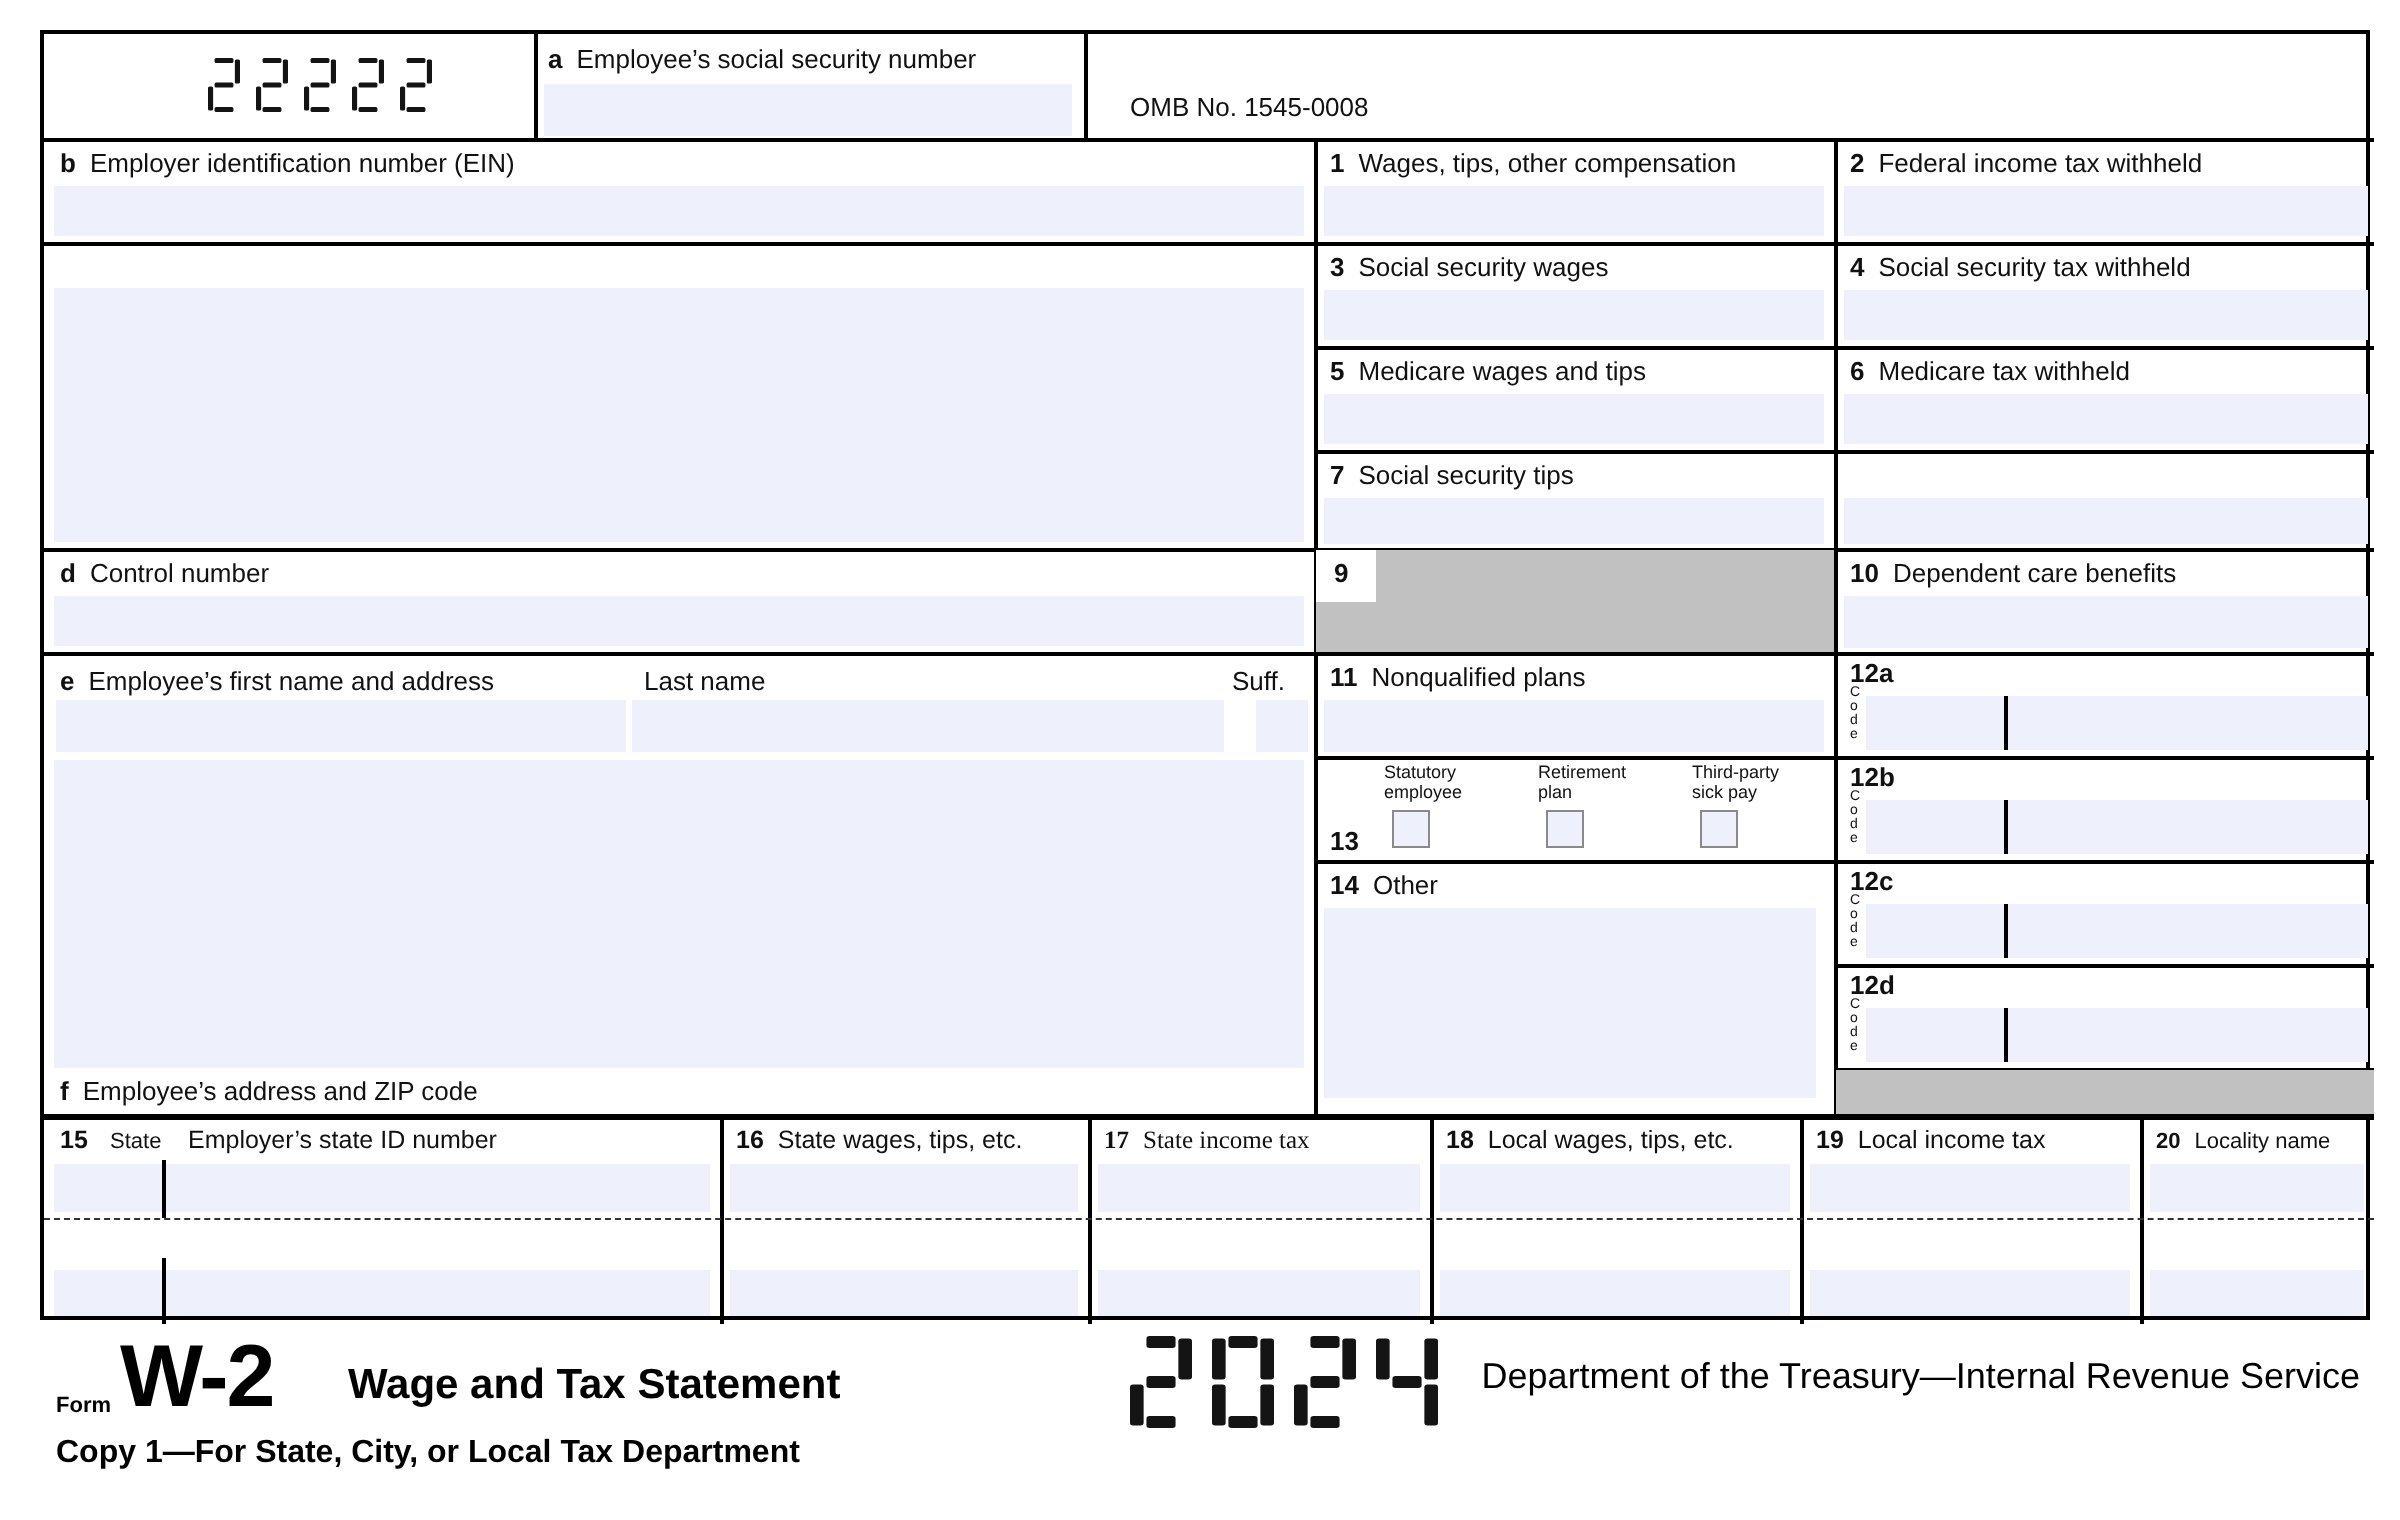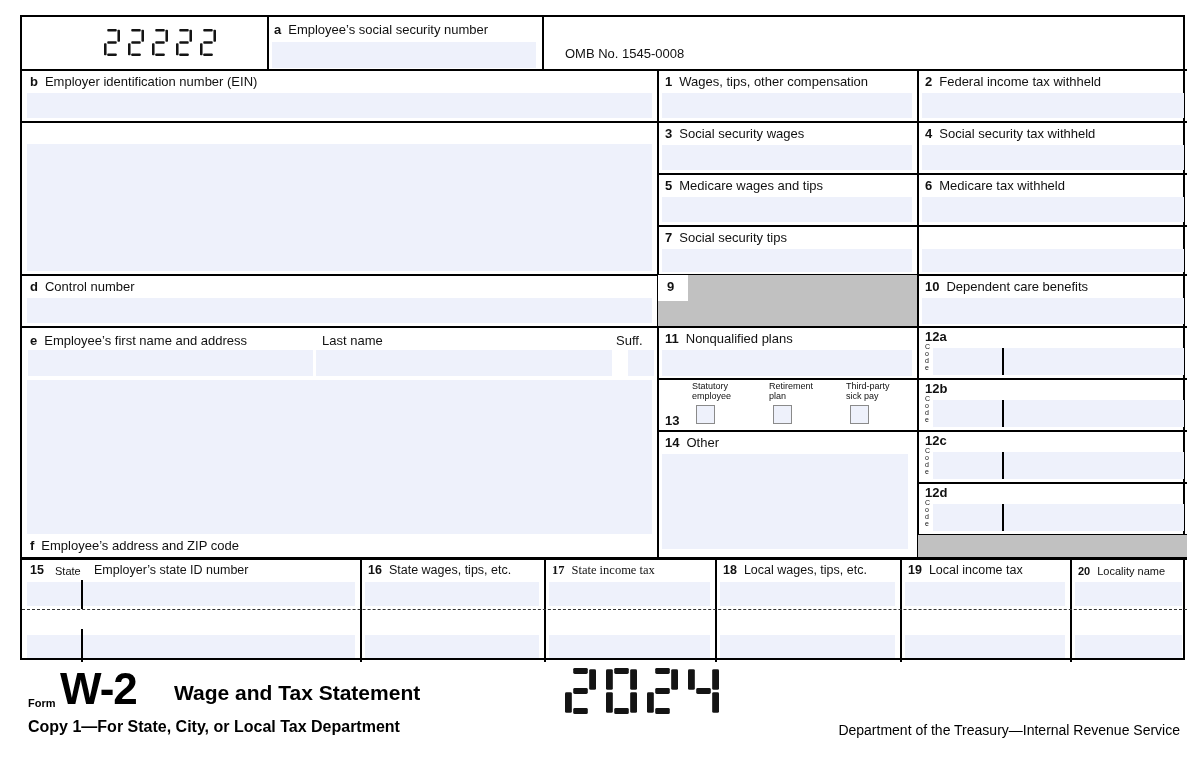--- a/index.html
+++ b/index.html
@@ -23,21 +23,21 @@
             word-break:break-all;color:#111;}
   .cb{position:absolute;width:19px;height:19px;background:#eef1fb;
       border:1.5px solid #8a8a8a;box-sizing:border-box;}
   .opt{position:absolute;font-size:9px;line-height:10px;color:#111;}
   .seg svg{display:inline-block;}
   .seg-small svg{width:16px;height:27px;margin-right:8px;}
   .seg-large svg{width:31px;height:46px;margin-right:10px;}
   .ft-form{position:absolute;left:28px;top:697px;font-size:11px;font-weight:bold;}
   .ft-w2{position:absolute;left:60px;top:664px;font-size:44px;font-weight:bold;letter-spacing:-1px;}
   .ft-title{position:absolute;left:174px;top:681px;font-size:21px;font-weight:bold;}
-  .ft-dept{position:absolute;left:700px;top:678px;width:480px;text-align:right;font-size:14px;margin-top:44px;}
+  .ft-dept{position:absolute;left:700px;top:678px;width:480px;text-align:right;font-size:18px;}
   .ft-copy{position:absolute;left:28px;top:718px;font-size:16px;font-weight:bold;}
 </style>
 </head>
 <body>
 
 <div class="sheet">
   <div class="fb">
 
     <div class="seg seg-small abs" style="left:82px;top:12px;"><svg viewBox="0 0 10 17" preserveAspectRatio="none" fill="#141414" xmlns="http://www.w3.org/2000/svg">
           <rect x="2.0500000000000003" y="0" width="5.8999999999999995" height="1.6" rx="0.5"></rect>

